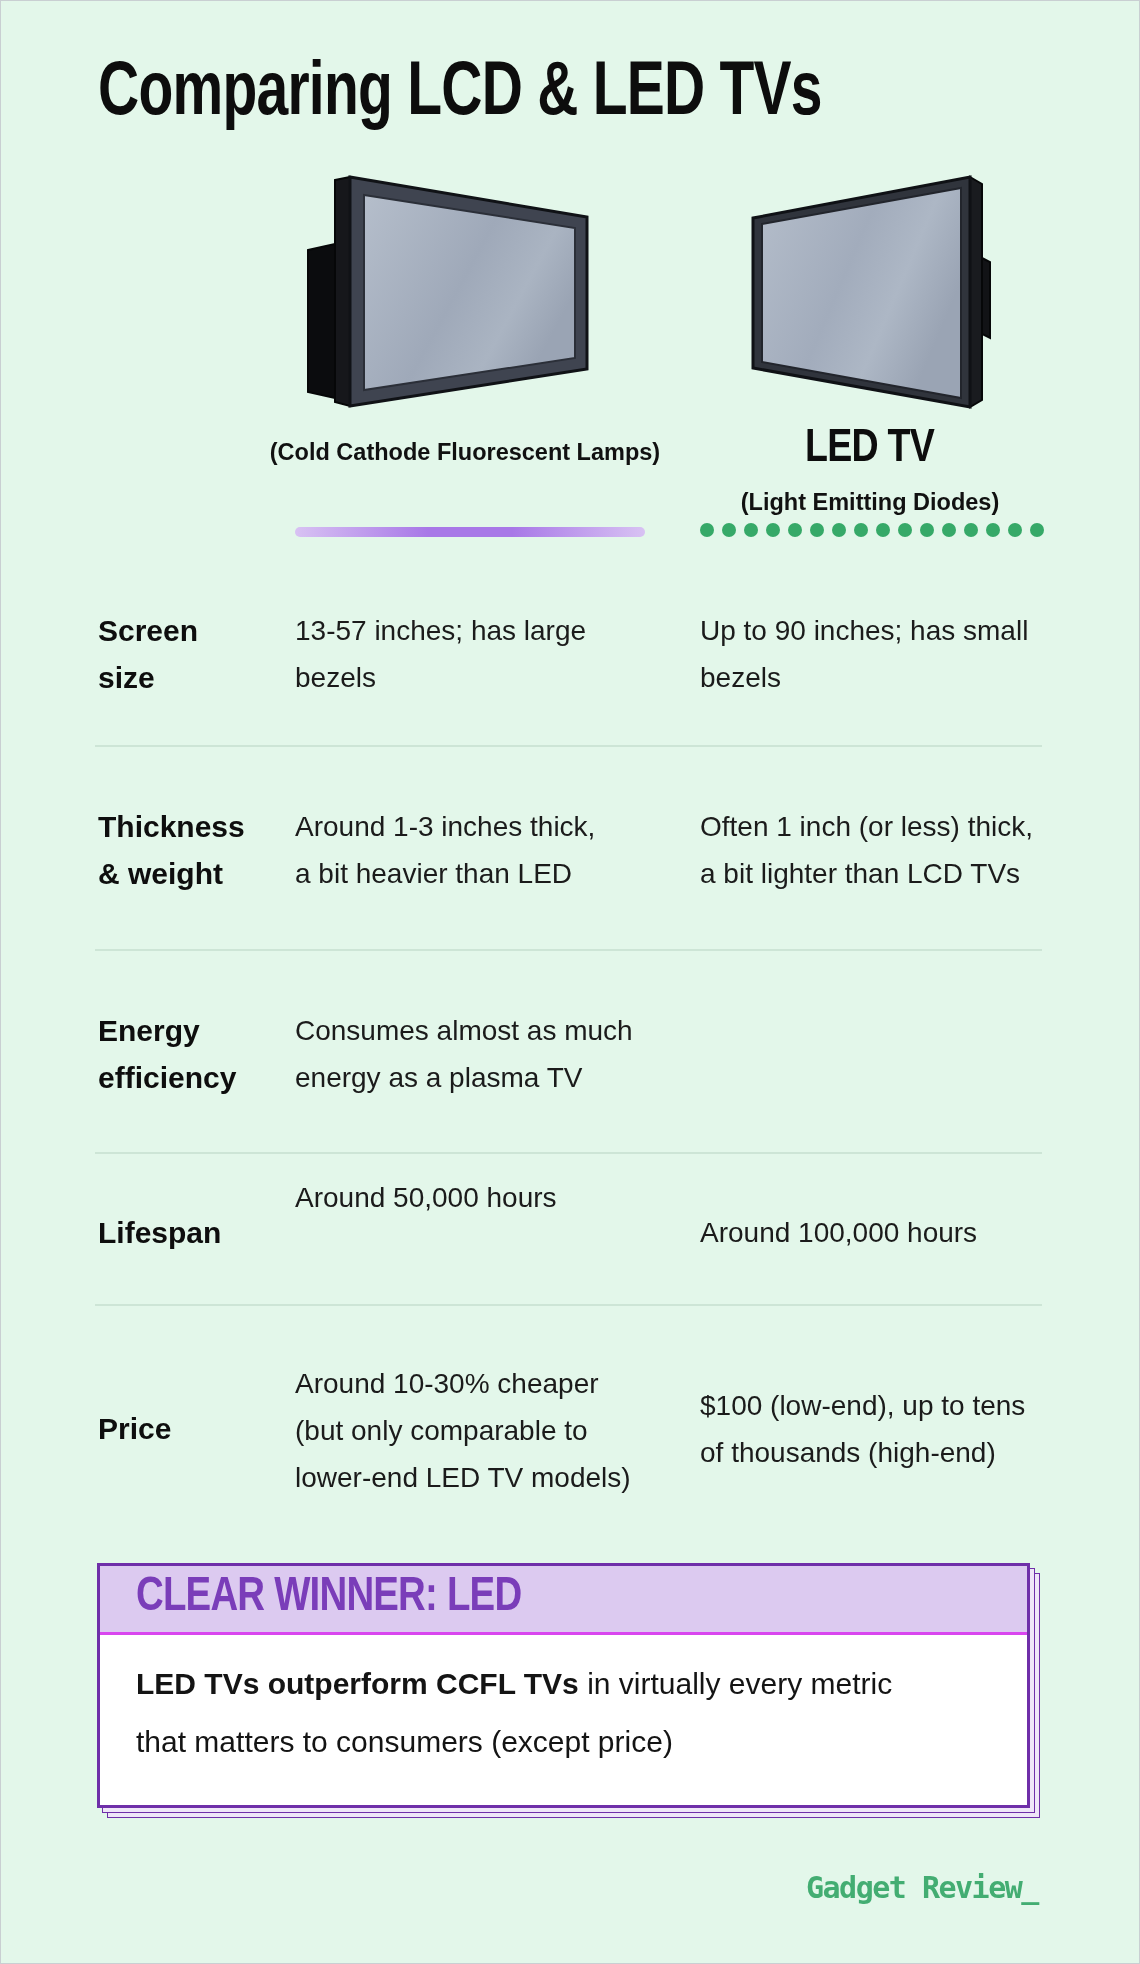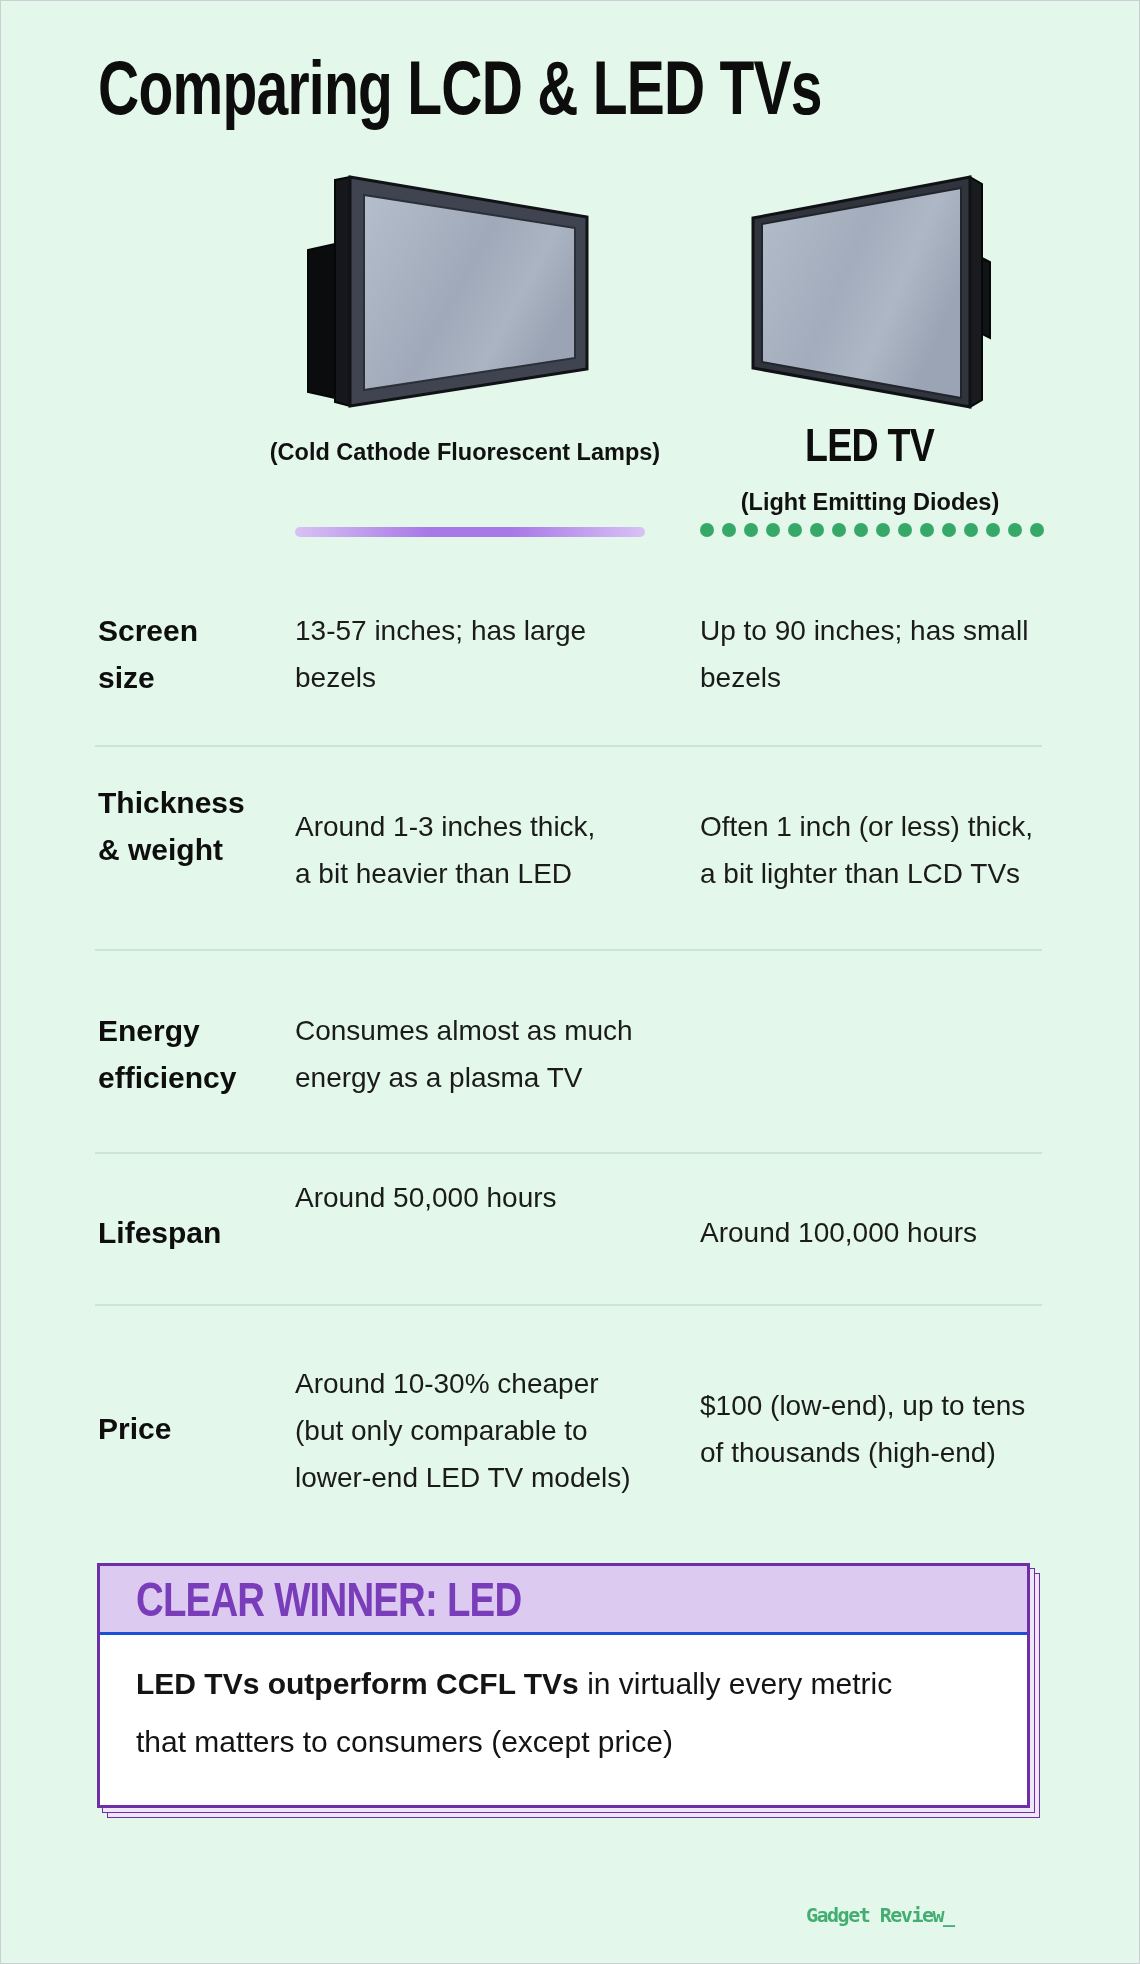--- a/index.html
+++ b/index.html
@@ -46,33 +46,33 @@
   .c2{left:700px;width:410px;color:#1b1b1b;}
   .divider{position:absolute;left:95px;width:947px;height:2px;background:#cde5d6;}
   
   .winner{
     position:absolute;left:97px;top:1563px;width:933px;height:245px;
     background:#ffffff;border:3px solid #6f2fa9;box-sizing:border-box;
     box-shadow: 5px 5px 0 -1px #efe6f8, 5px 5px 0 0 #6f2fa9,
                 10px 10px 0 -1px #efe6f8, 10px 10px 0 0 #6f2fa9;
   }
   .winner-header{
-    height:66px;background:#dccaf0;border-bottom:3px solid #1d4ed8;
-    display:flex;align-items:center;padding-left:36px;
+    height:66px;background:#dccaf0;border-bottom:3px solid #d946ef;
+    display:flex;align-items:flex-start;padding-left:36px;
   }
   .winner-header .head-txt{font-size:48px;color:#7a3db9;transform:scaleX(0.8);}
   .winner-body{
     padding:20px 36px;width:790px;
     font-size:30px;line-height:58px;color:#141414;
   }
   .winner-body .b{font-weight:bold;}
   .footer-logo{
     position:absolute;left:806px;top:1870px;
     font-family:"DejaVu Sans Mono", monospace;
-    font-weight:bold;font-size:20px;letter-spacing:-1.5px;color:#43ad72;margin-top:33px;
+    font-weight:bold;font-size:30px;letter-spacing:-1.5px;color:#43ad72;
   }
 </style>
 </head>
 <body>
 
 <div class="page">
 
   <div class="title">
     <span class="condensed">Comparing LCD &amp; LED TVs</span>
   </div>
@@ -136,21 +136,21 @@
     </div>
 
   <div class="cell lab" style="top:607px">Screen
 size</div>
   <div class="cell c1" style="top:607px">13-57 inches; has large
 bezels</div>
   <div class="cell c2" style="top:607px">Up to 90 inches; has small
 bezels</div>
   <div class="divider" style="top:745px"></div>
 
-  <div class="cell lab" style="top:779px">Thickness
+  <div class="cell lab" style="top:803px">Thickness
 &amp; weight</div>
   <div class="cell c1" style="top:803px">Around 1-3 inches thick,
 a bit heavier than LED</div>
   <div class="cell c2" style="top:803px">Often 1 inch (or less) thick,
 a bit lighter than LCD TVs</div>
   <div class="divider" style="top:949px"></div>
 
   <div class="cell c1" style="top:1007px">Consumes almost as much
 energy as a plasma TV</div>
   <div class="cell lab" style="top:1007px">Energy

